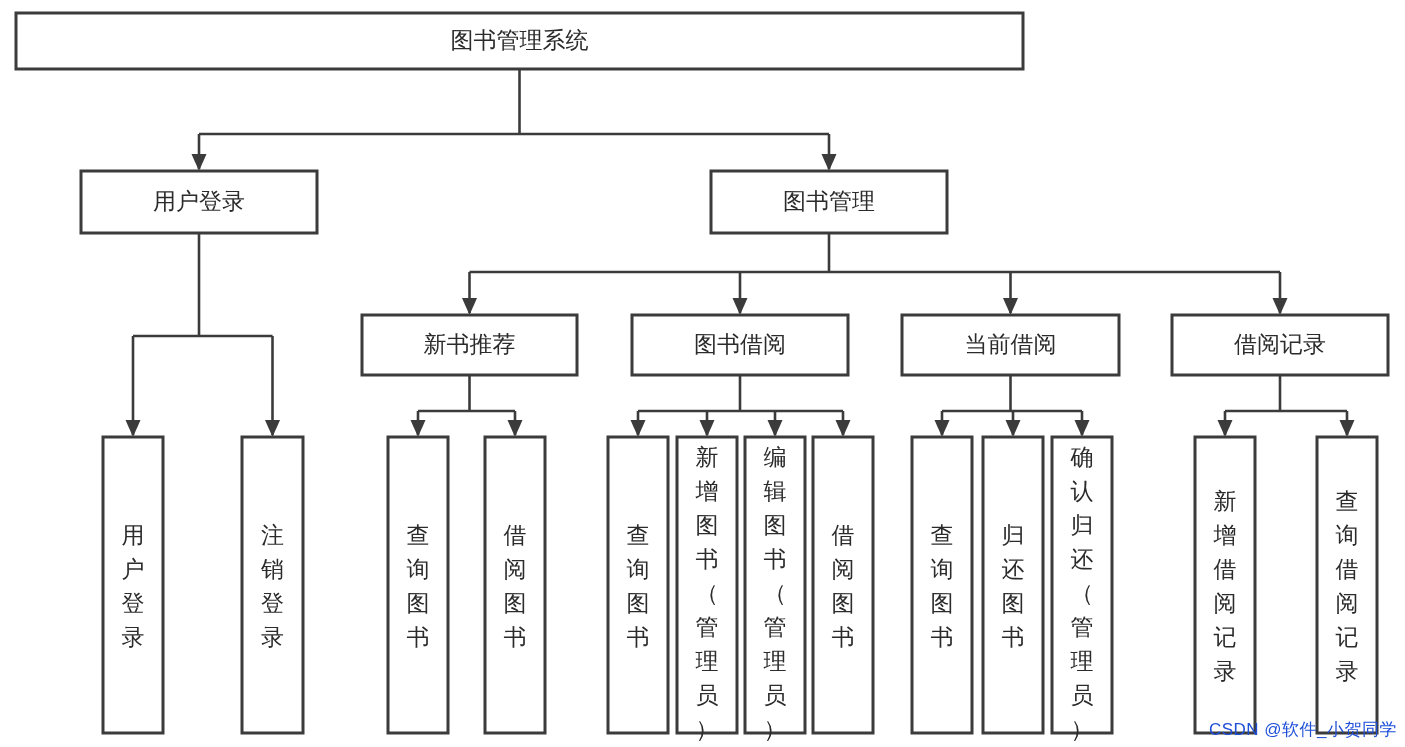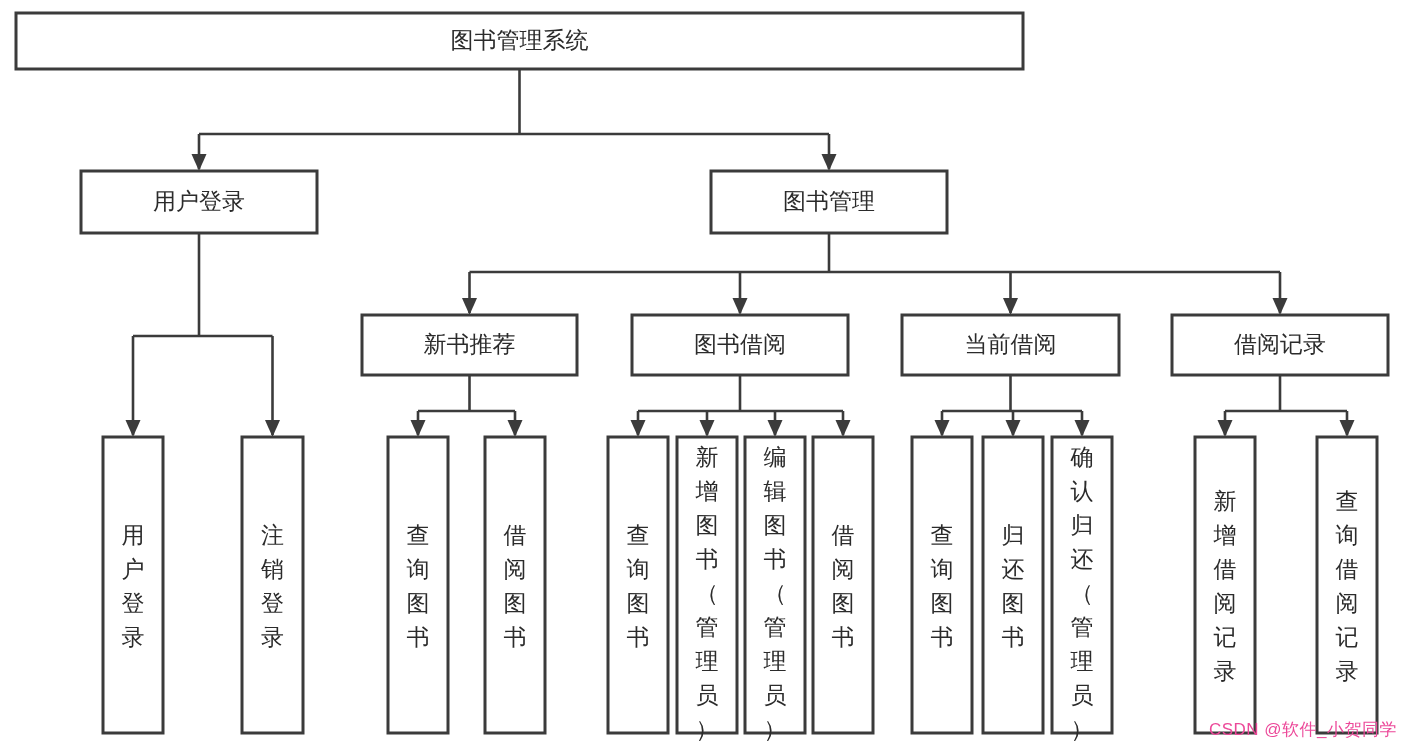--- a/index.html
+++ b/index.html
@@ -53,21 +53,21 @@
     fill: #2b2b2b;
     font-size: 23px;
     text-anchor: middle;
   }
   .watermark {
     position: absolute;
     right: 8px;
     bottom: 6px;
     font-family: "Liberation Sans", "DejaVu Sans", sans-serif;
     font-size: 17px;
-    color: #ec4899;
+    color: #1d4ed8;
     letter-spacing: 0.5px;
     white-space: nowrap;
     pointer-events: none;
   }
 </style>
 </head>
 <body>
 
 <div id="diagram-root">
   <svg class="flow" viewBox="0 0 1405 747" xmlns="http://www.w3.org/2000/svg">

